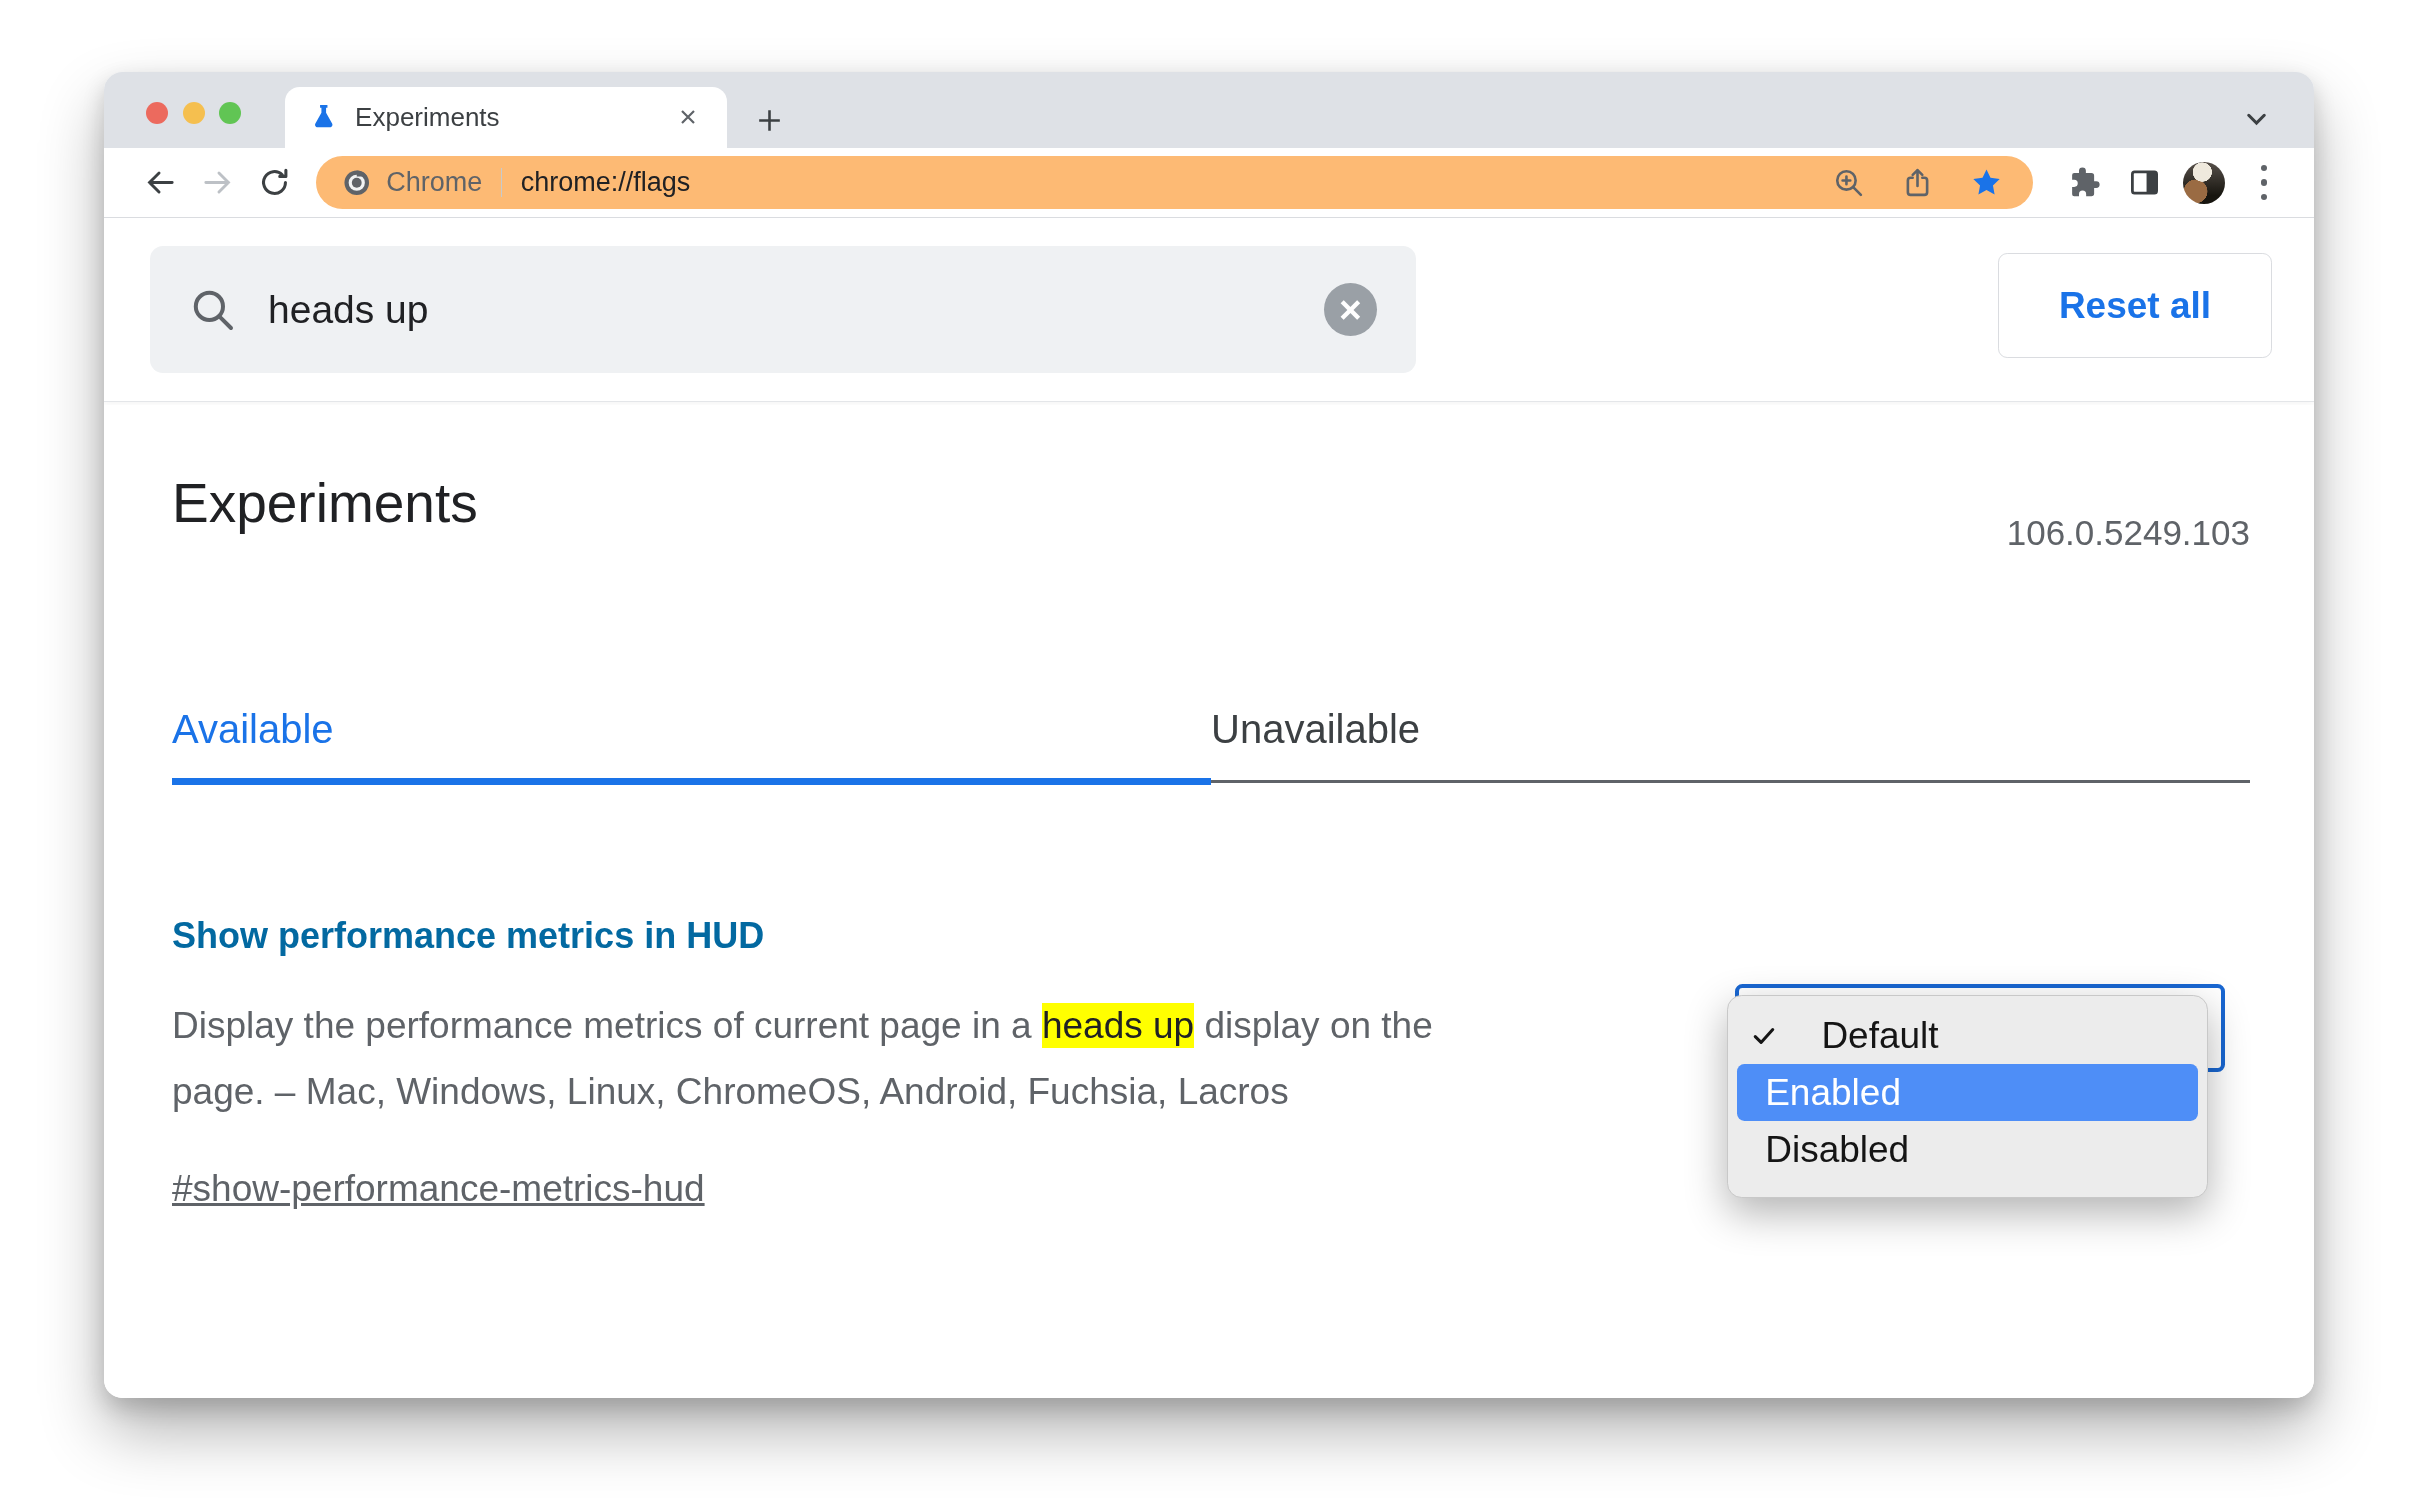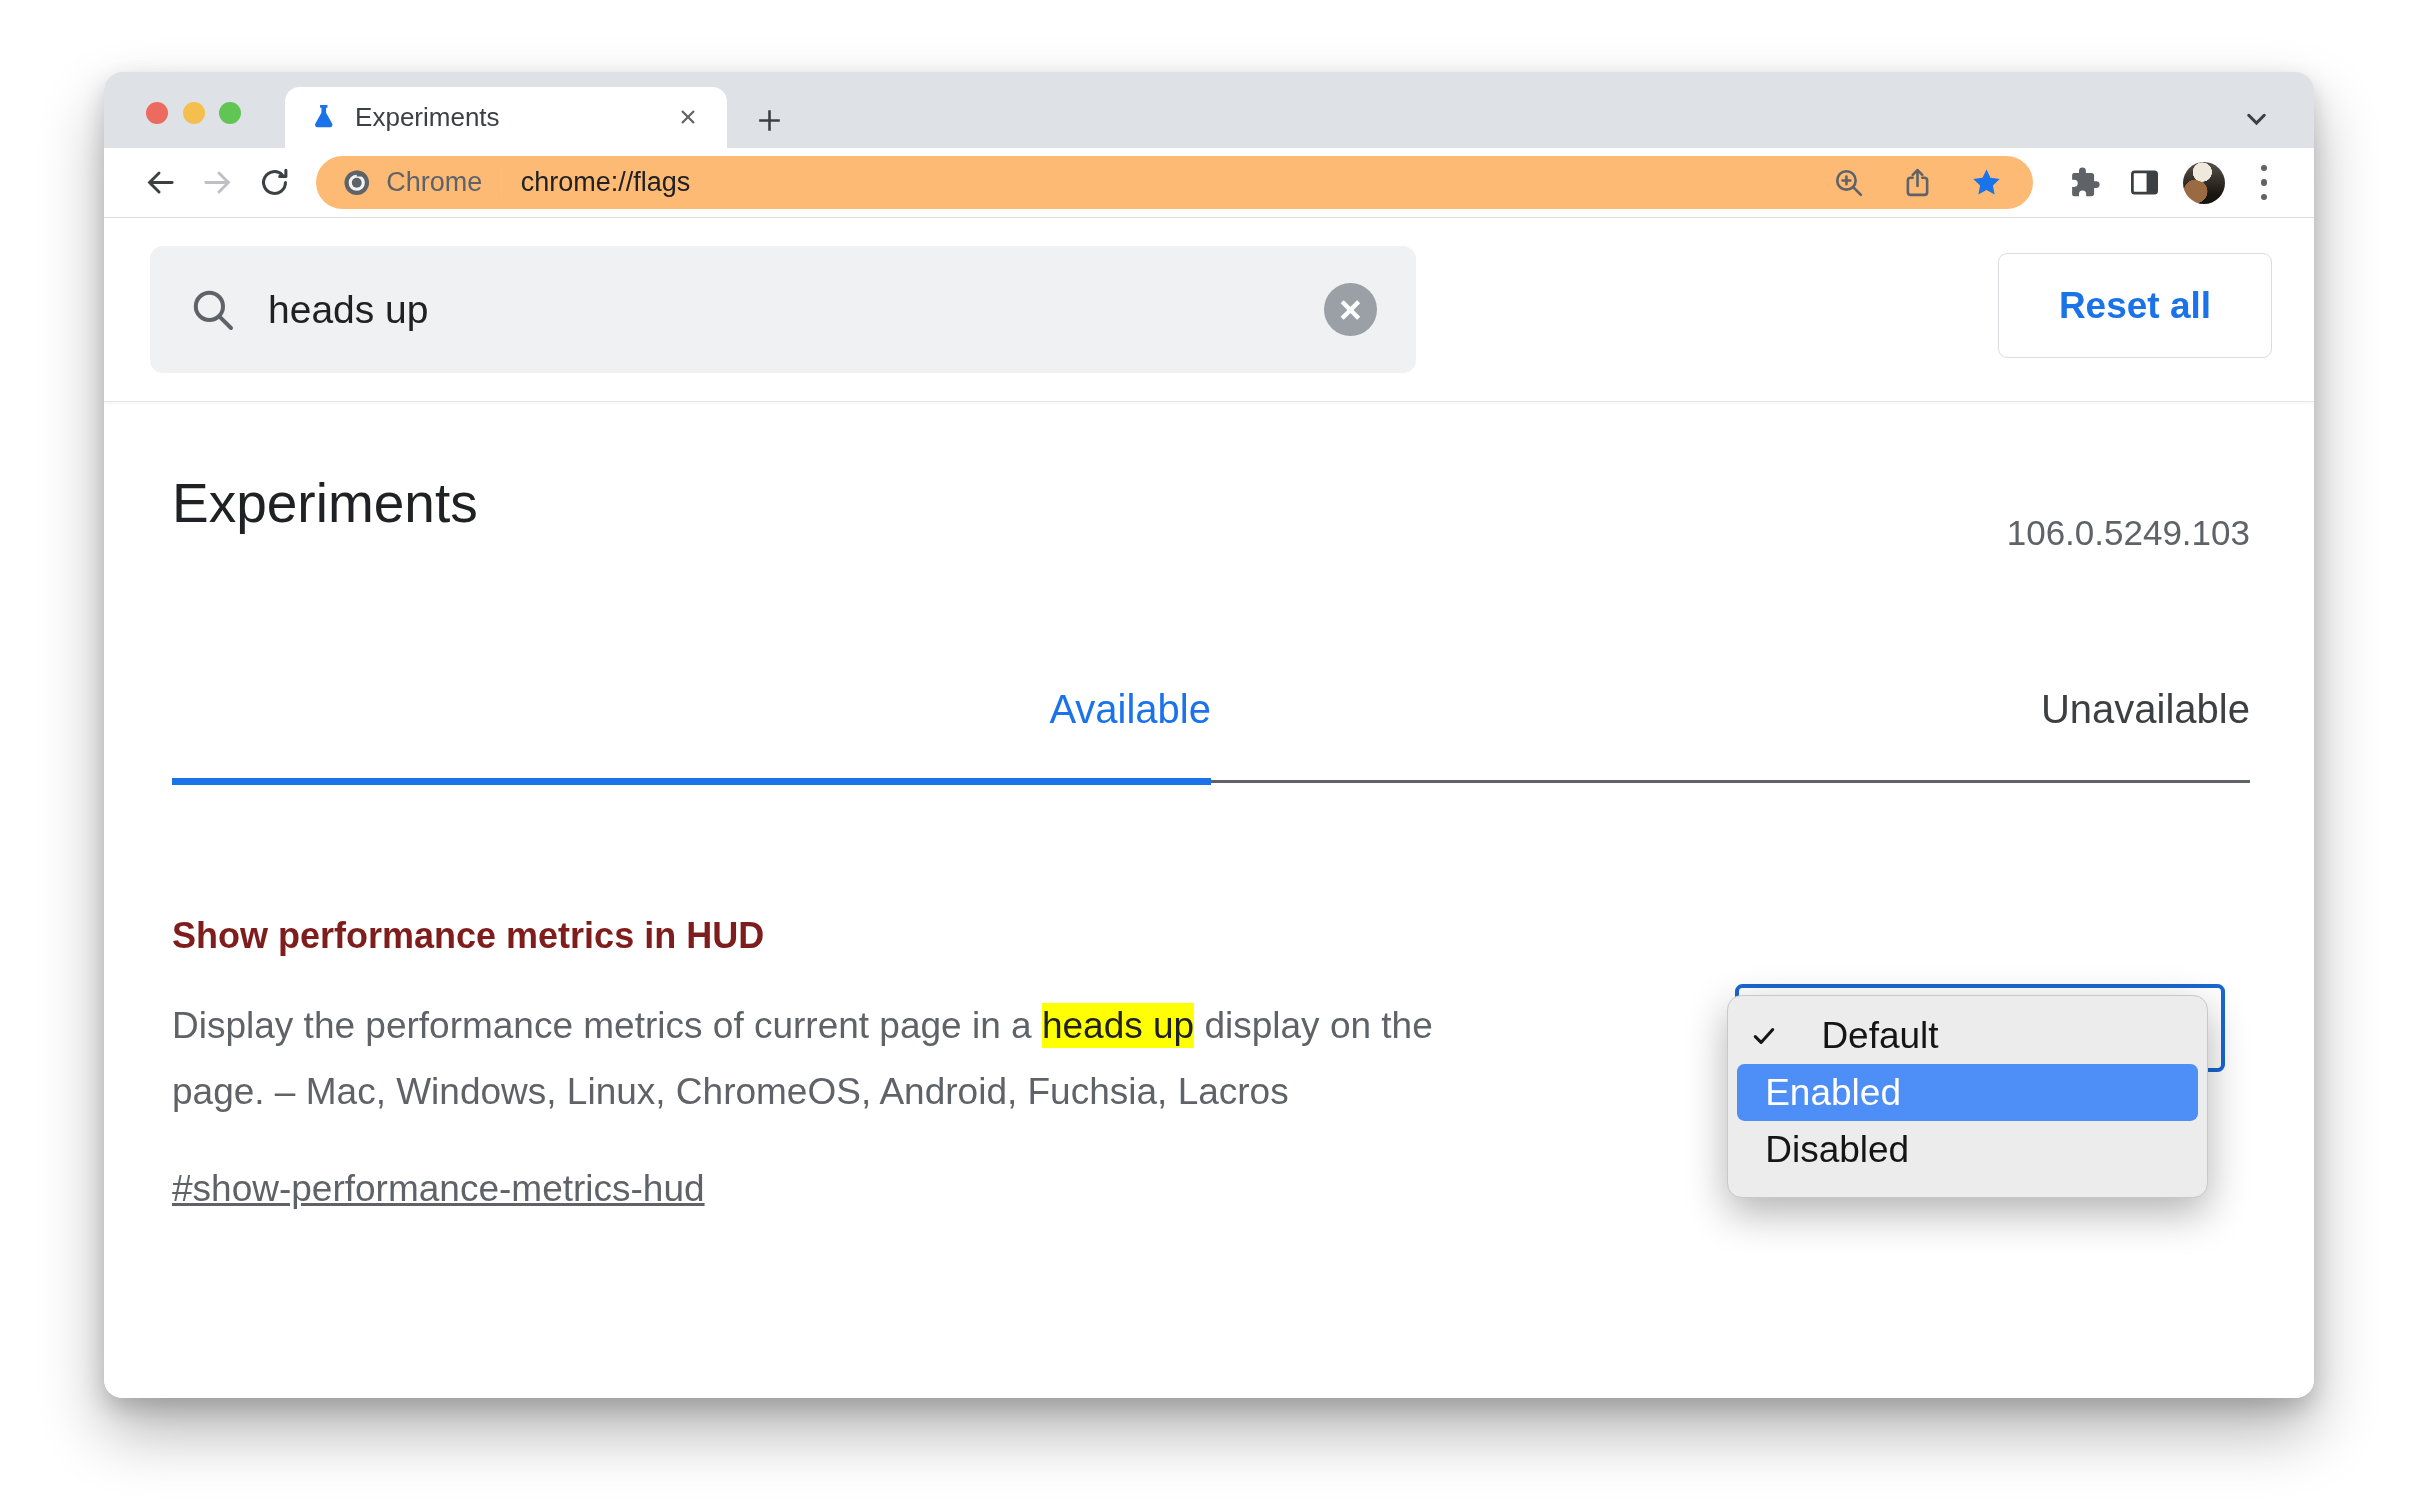--- a/index.html
+++ b/index.html
@@ -56,28 +56,28 @@
   .reset-btn { position:absolute; right:42px; top:35px; width:274px; height:105px; background:#fff;
                border:1.8px solid #DADCE0; border-radius:9.2px; color:#1A73E8; font-size:37px; font-weight:700;
                display:flex; align-items:center; justify-content:center; font-family:"Liberation Sans",sans-serif; }
 
   
   .content { position:absolute; top:333px; left:0; right:0; bottom:0; background:#fff; }
   .page-title { position:absolute; left:68px; top:61px; font-size:55px; font-weight:400; color:#202124; line-height:74px; }
   .version { position:absolute; right:64px; top:109px; font-size:35px; color:#5F6368; line-height:37px; }
 
   .tabs-row { position:absolute; top:277px; left:68px; right:64px; display:flex; }
-  .flag-tab { flex:1; text-align:right; font-size:40px; line-height:55px; }
+  .flag-tab { flex:1; text-align:left; font-size:40px; line-height:55px;margin-top:20px; }
   .flag-tab.active { color:#1A73E8; }
   .flag-tab.inactive { color:#3C4043; }
   .underline-row { position:absolute; top:372px; left:68px; right:64px; height:9.2px; display:flex; align-items:center; }
   .underline-row .blue { width:50%; height:6.4px; background:#1A73E8; }
   .underline-row .gray { width:50%; height:3.7px; background:#5F6368; }
 
-  .flag-name { position:absolute; left:68px; top:508px; font-size:36px; font-weight:700; color:#7f1d1d; line-height:46px; }
+  .flag-name { position:absolute; left:68px; top:508px; font-size:36px; font-weight:700; color:#0369a1; line-height:46px; }
   .flag-desc { position:absolute; left:68px; top:588px; width:1336px; font-size:37px; color:#5F6368; line-height:66px; }
   .flag-desc mark { background:#FFFF00; color:#202124; padding:1.8px 0; }
   .flag-link { position:absolute; left:68px; top:763px; font-size:37px; color:#5F6368; text-decoration:underline; line-height:42px; }
 
   
   .flag-select { position:absolute; left:1631px; top:579px; width:490px; height:88px; background:#fff;
                  border:4.6px solid #1967D2; border-radius:7.4px; }
   .dropdown { position:absolute; left:1623px; top:590px; width:481px; height:203px; background:#ECECEC;
               border:0.9px solid #C8C8C8; border-radius:14.7px; padding:11px 9.2px;
               box-shadow:0 14.7px 41px rgba(0,0,0,.30); }

